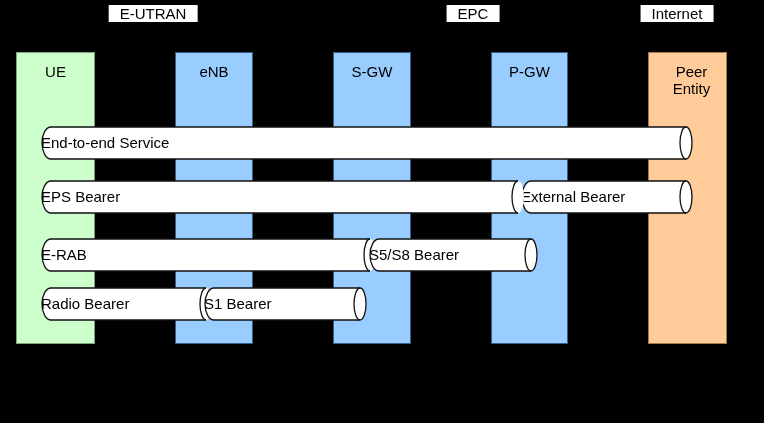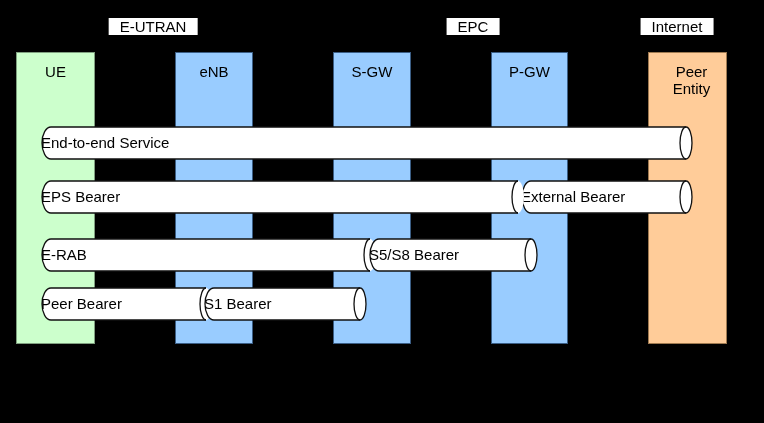--- a/index.html
+++ b/index.html
@@ -2,21 +2,21 @@
 <html><head>
 <meta charset="utf-8">
 <style>
   html,body{margin:0;padding:0;background:#000;}
   .stage{
     position:relative;width:764px;height:423px;background:#000000;
     font-family:"Liberation Sans",sans-serif;overflow:hidden;
   }
   
   .region-label{
-    position:absolute;top:18px;transform:translateX(-50%);
+    position:absolute;top:5px;transform:translateX(-50%);
     background:#ffffff;color:#000;font-size:15px;line-height:17px;
     padding:0 11px;white-space:nowrap;
   }
   #r-eutran{left:153px;}
   #r-epc{left:449px;margin-left:24px;}
   #r-internet{left:677px;}
   
   .node{
     position:absolute;top:52px;height:292px;box-sizing:border-box;
     color:#000;font-size:15px;line-height:17px;text-align:center;
@@ -112,21 +112,21 @@
     </svg>
     <span class="lbl">S5/S8 Bearer</span>
   </div>
 
   <div class="cyl" id="c-radio">
     <svg width="172" height="34" viewBox="0 0 172 34">
       <path class="cyl-fill" d="M10,1 H165 A6,16 0 0 1 165,33 H10 A9,16 0 0 1 10,1 Z"></path>
       <path class="cyl-line" d="M165,1 H10 A9,16 0 0 0 10,33 H165"></path>
       <path class="cyl-line" d="M165,1 A6,16 0 0 0 165,33"></path>
     </svg>
-    <span class="lbl">Peer Bearer</span>
+    <span class="lbl">Radio Bearer</span>
   </div>
   <div class="cyl" id="c-s1">
     <svg width="163" height="34" viewBox="0 0 163 34">
       <path class="cyl-fill" d="M10,1 H156 A6,16 0 0 1 156,33 H10 A9,16 0 0 1 10,1 Z"></path>
       <path class="cyl-line" d="M10,1 H156 A6,16 0 0 1 156,33 H10 A9,16 0 0 1 10,1 Z"></path>
       <path class="cyl-line" d="M156,1 A6,16 0 0 0 156,33"></path>
     </svg>
     <span class="lbl">S1 Bearer</span>
   </div>
 

